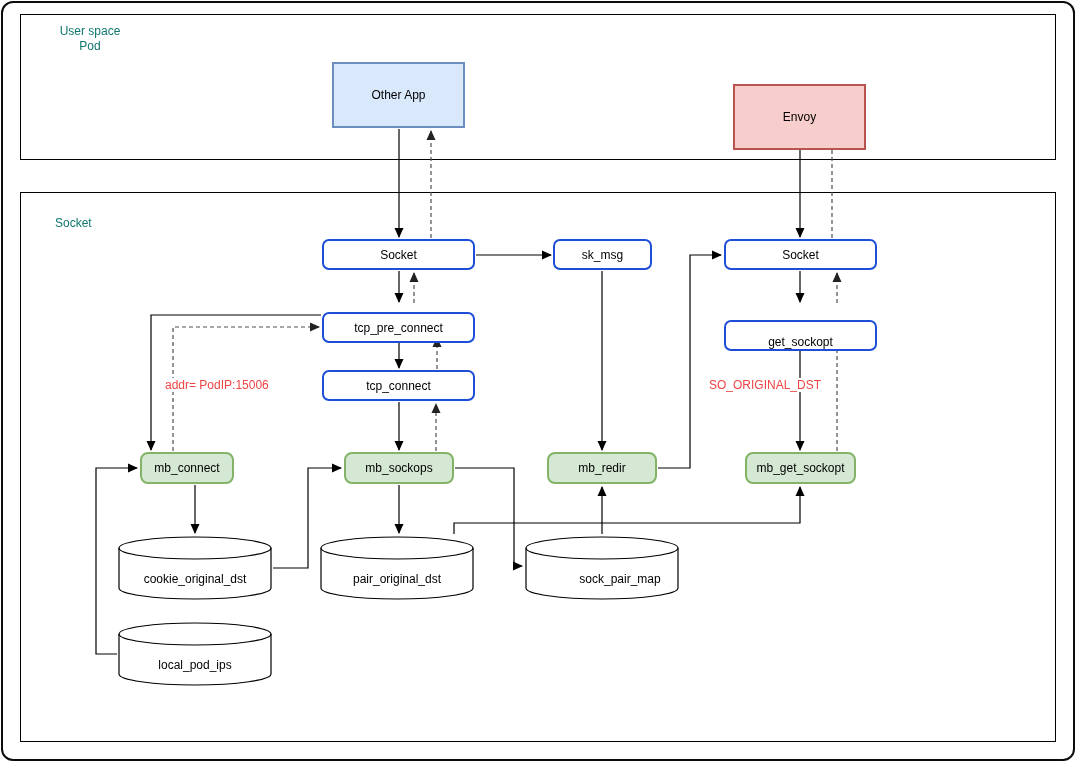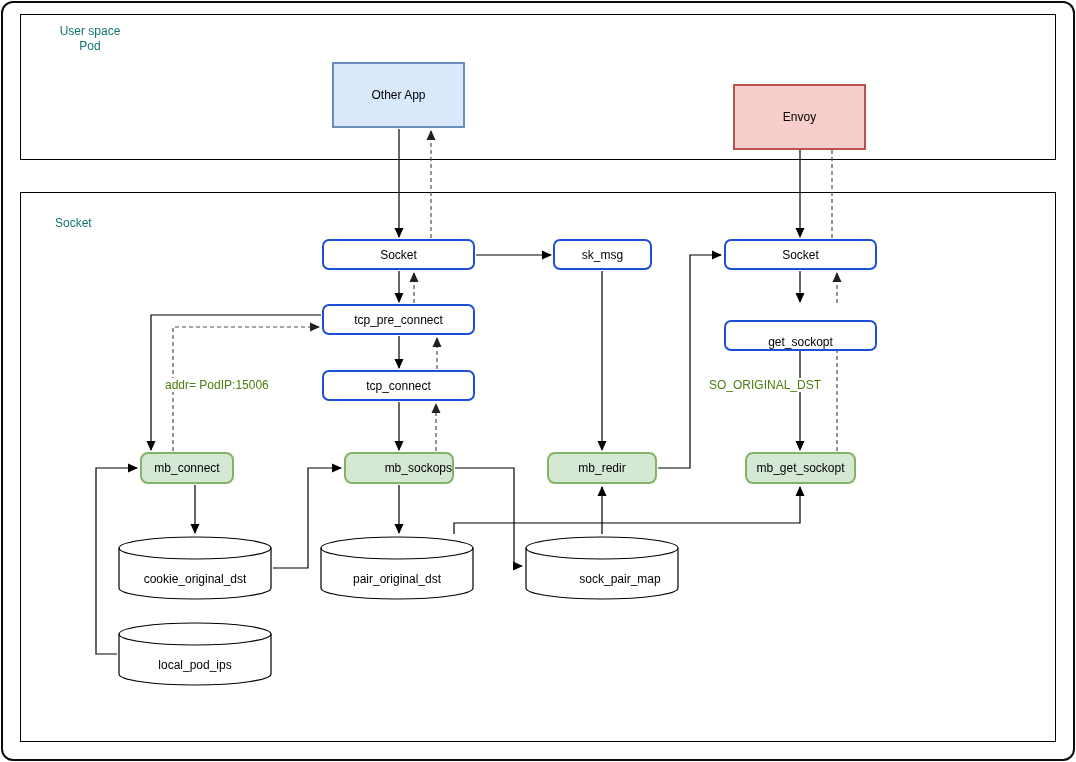--- a/index.html
+++ b/index.html
@@ -13,21 +13,21 @@
   .sq{border-radius:0;}
   .app{background:var(--app-fill,#dae8fc);border-color:var(--app-border,#6c8ebf);}
   .envoy{background:var(--envoy-fill,#f8cecc);border-color:var(--envoy-border,#b85450);margin-top:22px;}
   .ebpf{background:var(--ebpf-fill,#d5e8d4);border-color:var(--ebpf-border,#82b366);border-radius:8px;}
   .cyl{position:absolute;width:154px;height:64px;z-index:3;}
   .cyl svg{position:absolute;left:0;top:0;}
   .cyl-label{position:absolute;left:0;top:36px;width:100%;text-align:center;font-size:12px;color:#000;}
   .edges{position:absolute;left:0;top:0;z-index:2;pointer-events:none;}
   .edge-solid{fill:none;stroke:var(--edge-solid,#000);stroke-width:1.2;}
   .edge-dashed{fill:none;stroke:var(--edge-dashed,#4a4a4a);stroke-width:1.2;stroke-dasharray:4 3;}
-  .annot{position:absolute;font-size:12px;color:#4d7c0f;background:#fff;padding:0 2px;z-index:4;white-space:nowrap;}
+  .annot{position:absolute;font-size:12px;color:#ef4444;background:#fff;padding:0 2px;z-index:4;white-space:nowrap;}
 </style>
 </head>
 <body>
 
 <div class="frame"></div>
 
 <div class="container-box" style="left:20px;top:14px;width:1036px;height:146px;"></div>
 <div class="container-label" style="left:30px;top:24px;width:120px;text-align:center;">
   <div>User space</div>
   <div>Pod</div>
@@ -91,34 +91,34 @@
 
 <div class="node" style="left:322px;top:239px;width:153px;height:31px;">
   <span>Socket</span>
 </div>
 <div class="node" style="left:553px;top:239px;width:99px;height:31px;">
   <span>sk_msg</span>
 </div>
 <div class="node" style="left:724px;top:239px;width:153px;height:31px;">
   <span>Socket</span>
 </div>
-<div class="node" style="left:322px;top:304px;width:153px;height:31px;">
+<div class="node" style="left:322px;top:312px;width:153px;height:31px;">
   <span>tcp_pre_connect</span>
 </div>
 <div class="node" style="left:724px;top:320px;width:153px;height:31px;align-items:flex-end;">
   <span>get_sockopt</span>
 </div>
 <div class="node" style="left:322px;top:370px;width:153px;height:31px;">
   <span>tcp_connect</span>
 </div>
 
 <div class="node ebpf" style="left:140px;top:452px;width:94px;height:32px;">
   <span>mb_connect</span>
 </div>
-<div class="node ebpf" style="left:344px;top:452px;width:110px;height:32px;justify-content:flex-end;">
+<div class="node ebpf" style="left:344px;top:452px;width:110px;height:32px;">
   <span>mb_sockops</span>
 </div>
 <div class="node ebpf" style="left:547px;top:452px;width:110px;height:32px;border-radius:8px;">
   <span>mb_redir</span>
 </div>
 <div class="node ebpf" style="left:745px;top:452px;width:111px;height:32px;">
   <span>mb_get_sockopt</span>
 </div>
 
 <div class="cyl" style="left:118px;top:536px;">

